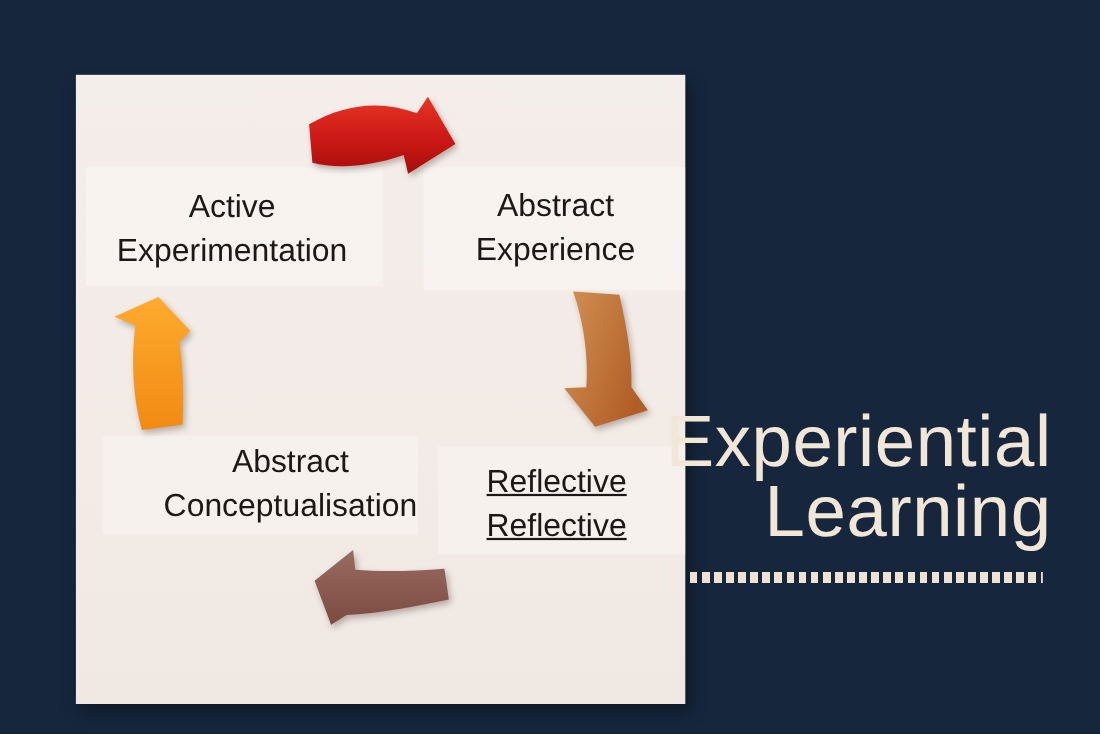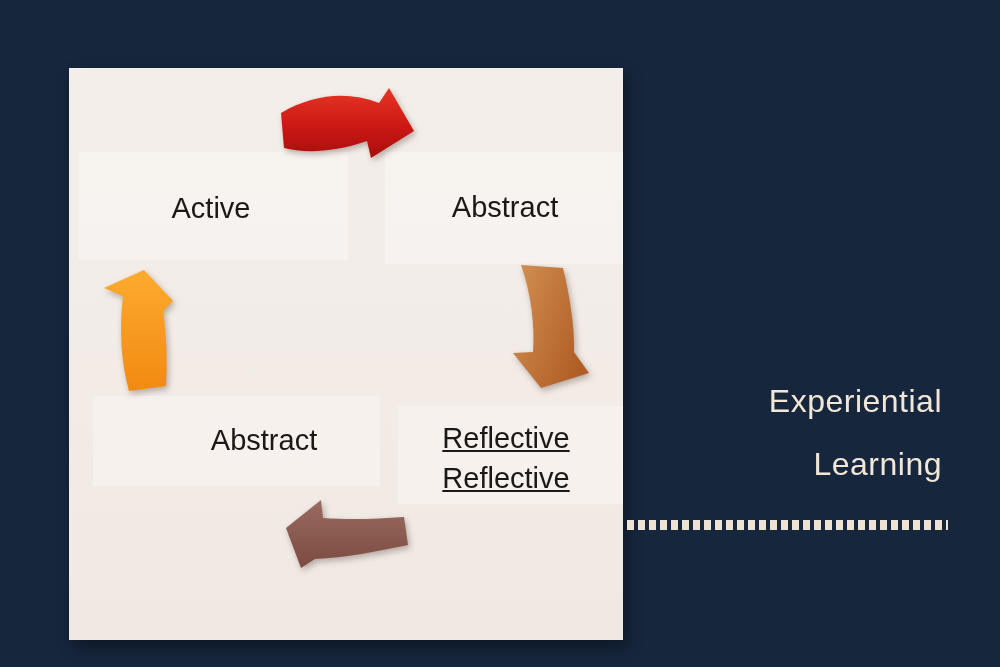--- a/index.html
+++ b/index.html
@@ -26,23 +26,23 @@
     position:absolute;
     transform:translate(-50%,-50%);
     text-align:center;
     font-size:29px;
     line-height:40px;
     color:#1b1817;
     white-space:nowrap;
   }
   .title{
     position:absolute;
-    top:370px;right:58px;
+    top:370px;right:44px;
     text-align:right;
-    font-size:32px;
+    font-size:66px;
     line-height:63px;
     letter-spacing:0.5px;
     color:#f2e7d7;
     white-space:nowrap;
   }
   .dotted-line{
     position:absolute;
     left:627px;top:520px;
     width:321px;height:10px;
     background:repeating-linear-gradient(to right,#eee3d2 0 7px,transparent 7px 11px);
@@ -85,28 +85,31 @@
 
       <path class="arrow" fill="url(#gradRust)" d="M 452,197 L 494,200 C 500,225 506,258 505,284 L 520,305 L 472,320 L 444,285 L 464,284 C 466,258 462,225 452,197 Z"></path>
 
       <path class="arrow" fill="url(#gradBrown)" d="M 252,432 L 254,450 C 280,452 308,451 335,449 L 339,477 C 310,483 275,490 246,491 L 232,500 L 217,460 Z"></path>
 
       <path class="arrow" fill="url(#gradOrange)" d="M 75,202 L 104,233 L 94,243 C 98,270 98,295 97,318 L 60,323 C 52,295 50,260 54,228 L 35,220 Z"></path>
     </svg>
 
     <div class="node-label" style="left:142px;top:140px;">
       <div>Active</div>
+      <div>Experimentation</div>
     </div>
 
     <div class="node-label" style="left:436px;top:139px;">
       <div>Abstract</div>
+      <div>Experience</div>
     </div>
 
     <div class="node-label" style="left:165px;top:372px;margin-left:30px;">
       <div>Abstract</div>
+      <div>Conceptualisation</div>
     </div>
 
     <div class="node-label" style="left:437px;top:390px;text-decoration:underline;">
       <div>Reflective</div>
       <div>Reflective</div>
     </div>
 
   </div>
 
   <div class="title">

